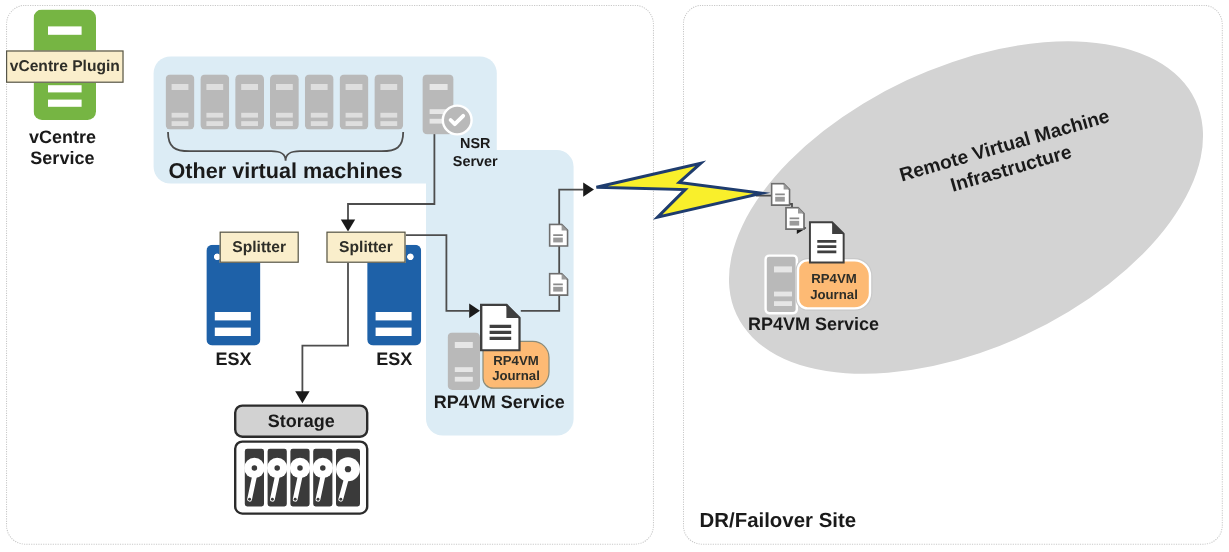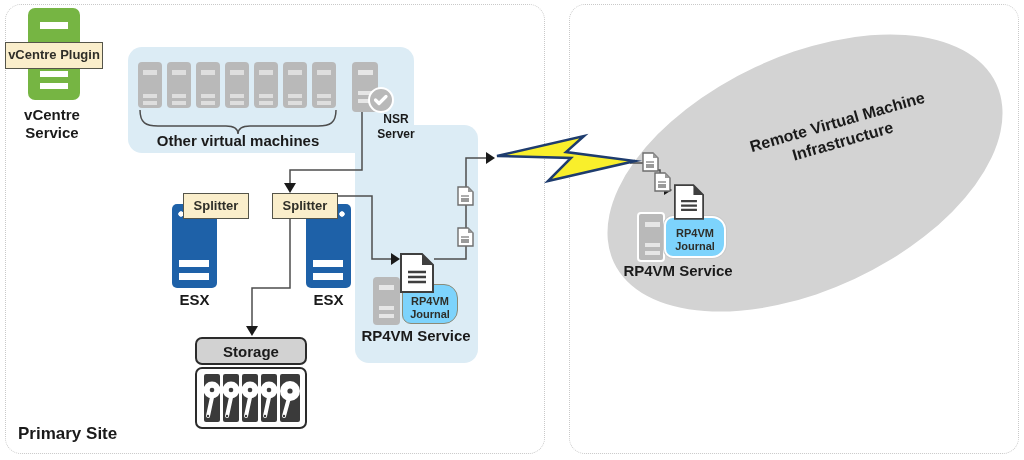--- a/index.html
+++ b/index.html
@@ -30,21 +30,21 @@
       linear-gradient(#fff,#fff) no-repeat 7px 56px/30px 7px,
       linear-gradient(#fff,#fff) no-repeat 7px 69px/30px 7px,
       #1e61a8;
      border-radius:5px;}
   .green{background:
       linear-gradient(#fff,#fff) no-repeat 12px 14px/28px 7px,
       linear-gradient(#fff,#fff) no-repeat 12px 63px/28px 6px,
       linear-gradient(#fff,#fff) no-repeat 12px 75px/28px 6px,
       #76b543;
      border-radius:7px;}
-  .journal{background:#7dd3fc;border:1px solid #8b8b78;border-radius:9px 14px 14px 9px;
+  .journal{background:#fdba74;border:1px solid #8b8b78;border-radius:9px 14px 14px 9px;
            color:#2e2e28;font-size:11px;font-weight:bold;text-align:center;line-height:1.22;}
   .journal.dr{border:2.5px solid #fff;box-shadow:0 0 0 1px #c9c9c9;}
   .badge{background:#b9b9b9;border:2px solid #fff;border-radius:50%;}
   .storagebox{background:#d2d2d2;border:2px solid #2b2b2b;border-radius:7px;
               font-size:15px;font-weight:bold;color:#1a1a1a;text-align:center;}
   .diskbox{background:#fdfdfd;border:2px solid #2b2b2b;border-radius:7px;}
   .rot{transform:rotate(-16deg);}
 </style>
 </head>
 <body>
@@ -89,21 +89,21 @@
   <div class="abs vm" style="left:225px;top:62px;width:24px;height:46px"></div>
   <div class="abs vm" style="left:254px;top:62px;width:24px;height:46px"></div>
   <div class="abs vm" style="left:283px;top:62px;width:24px;height:46px"></div>
   <div class="abs vm" style="left:312px;top:62px;width:24px;height:46px"></div>
   <div class="abs srv" style="left:352px;top:62px;width:26px;height:50px"></div>
   <div class="abs badge" style="left:368px;top:87px;width:26px;height:26px">
     <svg viewBox="0 0 22 22" style="width:22px;height:22px">
       <path d="M5.5,11 l3.5,3.5 L16,7.5" stroke="#fff" stroke-width="3.2" fill="none" stroke-linecap="round" stroke-linejoin="round"></path>
     </svg>
   </div>
-  <div class="abs label" style="left:138px;top:132px;width:200px;font-size:15px">Other virtual machines</div>
+  <div class="abs label" style="left:138px;top:132px;width:200px;font-size:18px">Other virtual machines</div>
   <div class="abs label" style="left:365px;top:112px;width:62px;font-size:12px">NSR Server</div>
 
   <div class="abs esx" style="--dotx:9px;left:172px;top:204px;width:45px;height:84px"></div>
   <div class="abs esx" style="--dotx:36px;left:306px;top:204px;width:45px;height:84px"></div>
   <div class="abs tanbox" style="left:183px;top:193px;width:66px;height:26px;line-height:23px">Splitter</div>
   <div class="abs tanbox" style="left:272px;top:193px;width:66px;height:26px;line-height:23px">Splitter</div>
   <div class="abs label" style="left:172px;top:291px;width:45px;font-size:15px">ESX</div>
   <div class="abs label" style="left:306px;top:291px;width:45px;font-size:15px">ESX</div>
 
   <div class="abs storagebox" style="left:195px;top:337px;width:112px;height:28px;line-height:25px">Storage</div>
@@ -190,15 +190,15 @@
     <svg viewBox="0 0 34 40" style="width:30px;height:36px">
       <path d="M1,1 h21 l11,11 v27 h-32 z" fill="#fff" stroke="#3f3f3f" stroke-width="2"></path>
       <path d="M22,1 l11,11 h-11 z" fill="#3f3f3f"></path>
       <path d="M8,19 h18 M8,24 h18 M8,29 h18" stroke="#3f3f3f" stroke-width="2.6"></path>
     </svg>
   </div>
   <div class="abs label" style="left:618px;top:262px;width:120px;font-size:15px">RP4VM Service</div>
 
   <div class="abs label rot" style="left:727px;top:112px;width:226px;font-size:16px">Remote Virtual Machine Infrastructure</div>
 
-  <div class="abs sitelabel" style="left:18px;top:424px">Primary Site</div>
+  <div class="abs sitelabel" style="left:583px;top:424px">DR/Failover Site</div>
 
 </div>
 
 </body></html>

